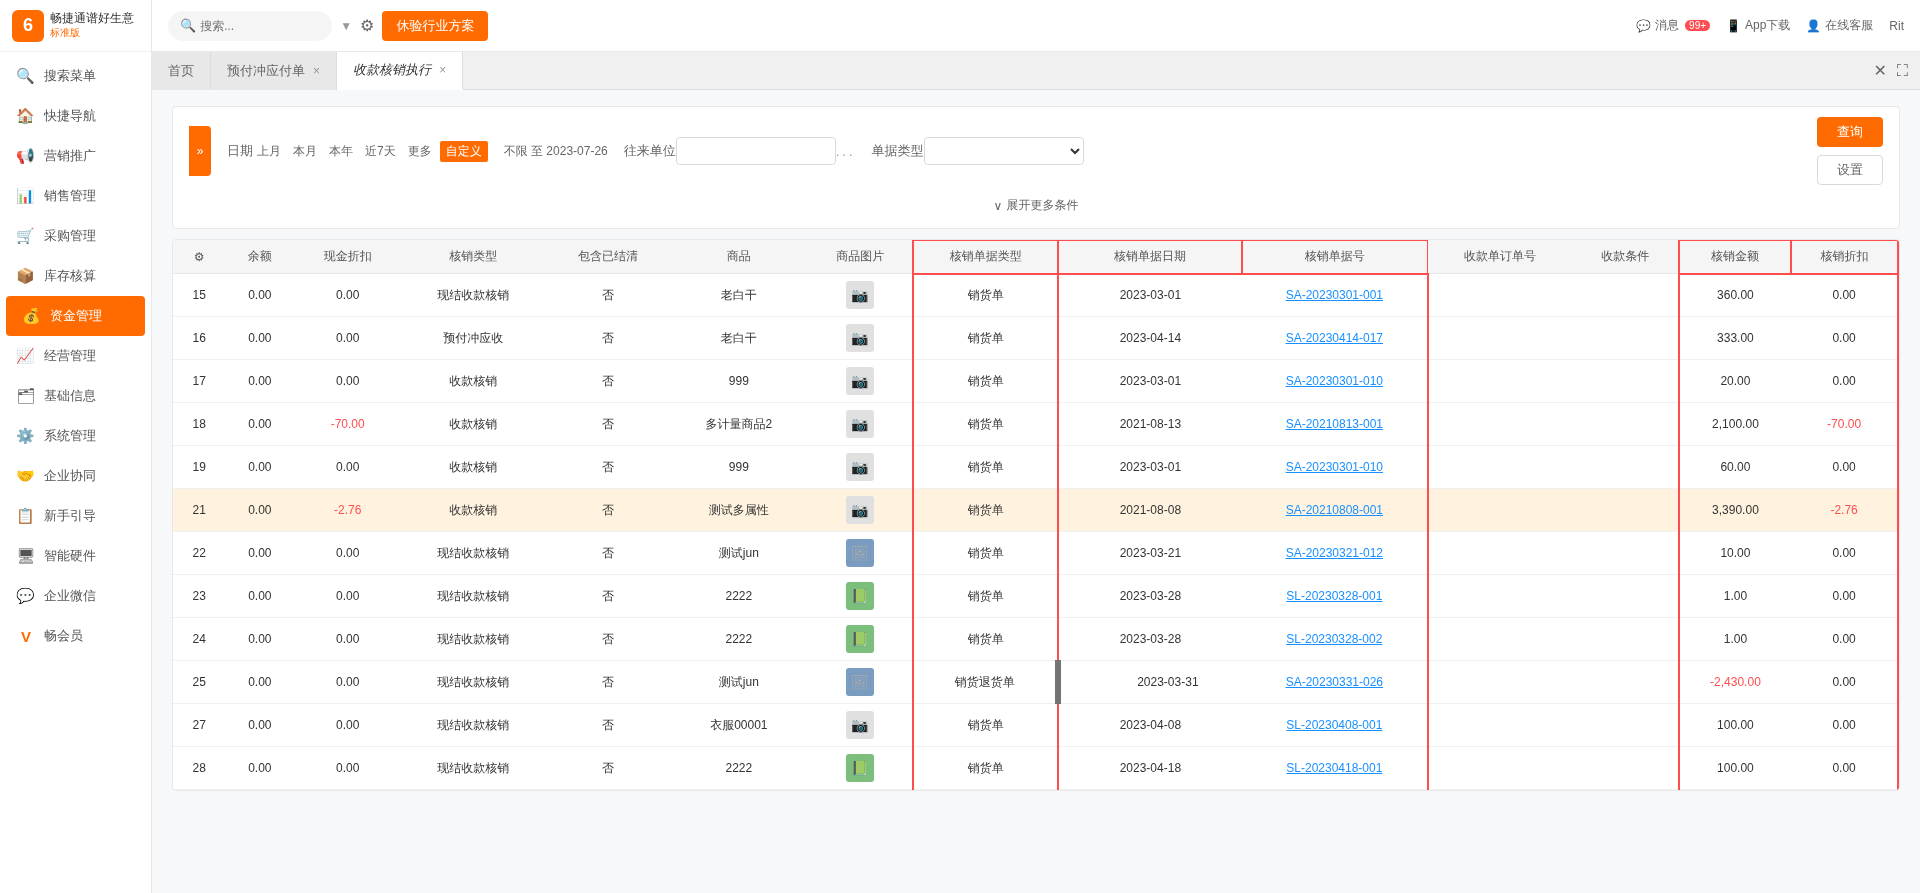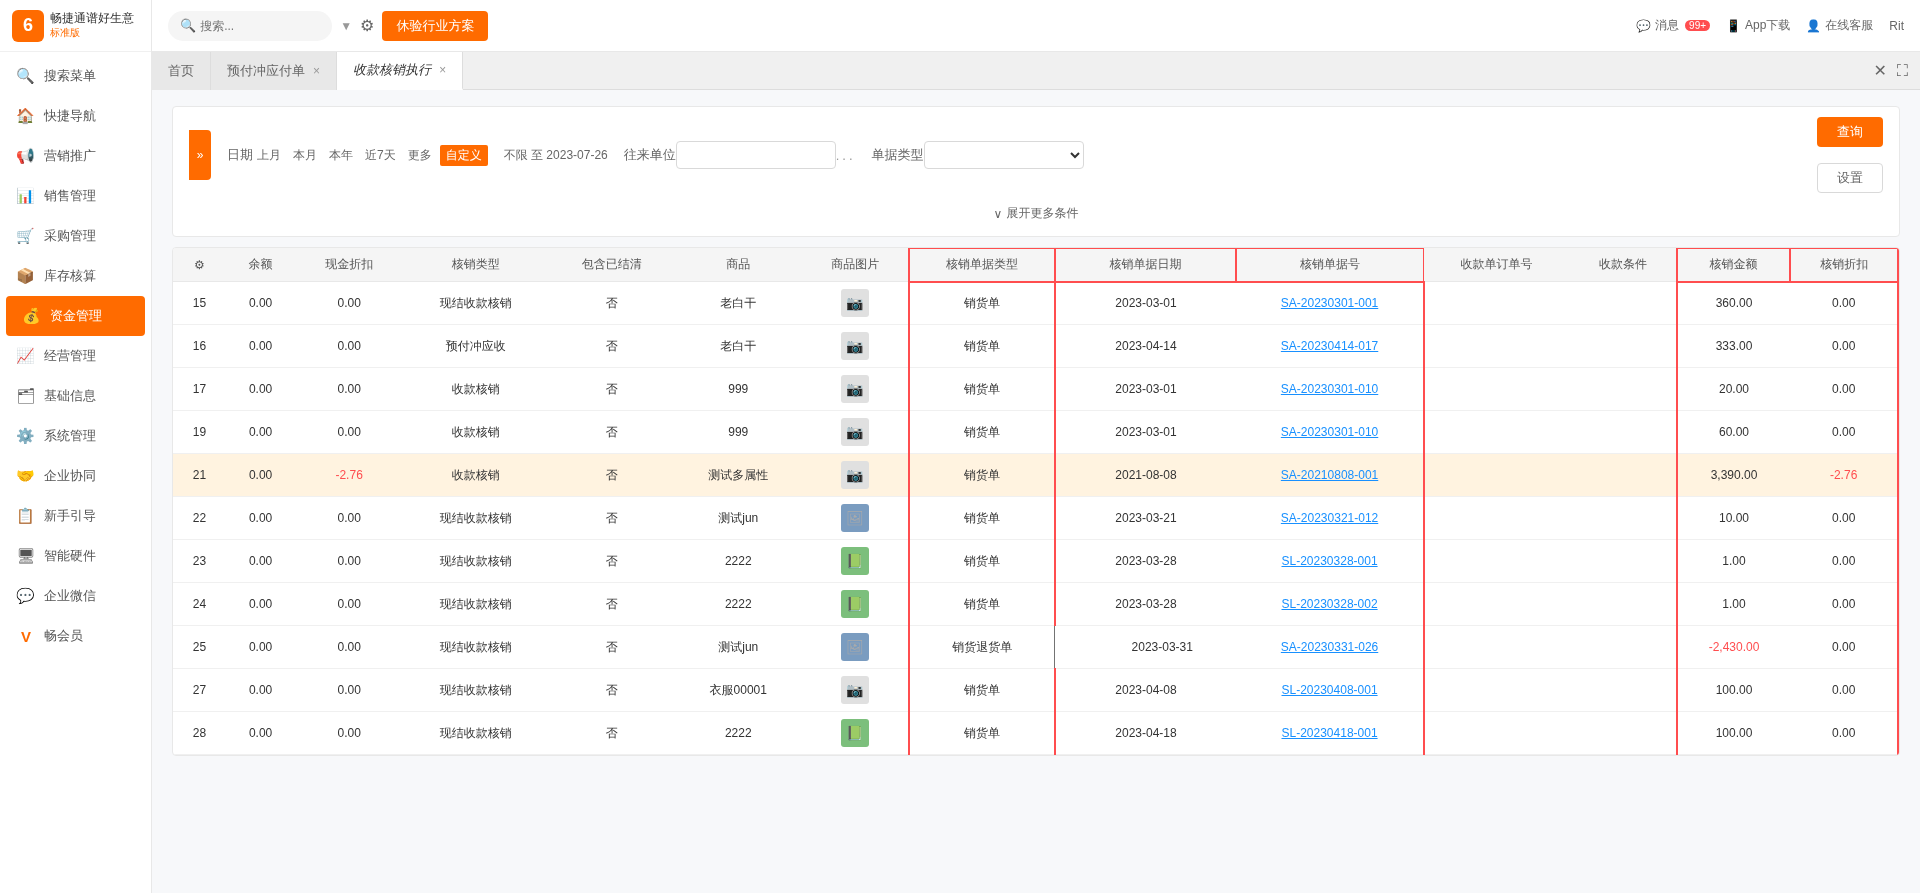--- a/index.html
+++ b/index.html
@@ -230,21 +230,21 @@
           <span class="filter-label">往来单位</span>
           <input class="filter-input" type="text" style="">
           <span class="filter-dots">...</span>
         </div>
         <div class="filter-item">
           <span class="filter-label">单据类型</span>
           <select class="filter-select">
             <option></option>
           </select>
         </div>
-        <div style="margin-left:auto;display:flex;flex-direction:column;align-items:flex-end;gap:12px;">
+        <div style="margin-left:auto;display:flex;flex-direction:column;align-items:flex-end;gap:4px;">
           <button class="btn-query">查询</button>
           <button class="btn-setting">设置</button>
         </div>
       </div>
       <div style="display:flex;justify-content:center;">
         <div class="expand-btn">
           <span>∨</span>
           <span>展开更多条件</span>
         </div>
       </div>
@@ -313,20 +313,36 @@
       <td><div class="product-thumb">📷</div></td>
       <td style="border-left:2px solid #ff4d4f;">销货单</td>
       <td style="border-left:2px solid #ff4d4f;">2023-03-01</td>
       <td style="border-right:2px solid #ff4d4f;"><span class="link-text">SA-20230301-010</span></td>
       <td></td>
       <td></td>
       <td class="" style="border-left:2px solid #ff4d4f;">20.00</td>
       <td class="" style="border-right:2px solid #ff4d4f;">0.00</td>
     </tr>
             <tr>
+      <td>18</td>
+      <td>0.00</td>
+      <td class="red-text">-70.00</td>
+      <td>收款核销</td>
+      <td>否</td>
+      <td>多计量商品2</td>
+      <td><div class="product-thumb">📷</div></td>
+      <td style="border-left:2px solid #ff4d4f;">销货单</td>
+      <td style="border-left:2px solid #ff4d4f;">2021-08-13</td>
+      <td style="border-right:2px solid #ff4d4f;"><span class="link-text">SA-20210813-001</span></td>
+      <td></td>
+      <td></td>
+      <td class="" style="border-left:2px solid #ff4d4f;">2,100.00</td>
+      <td class="red-text" style="border-right:2px solid #ff4d4f;">-70.00</td>
+    </tr>
+            <tr>
       <td>19</td>
       <td>0.00</td>
       <td class="">0.00</td>
       <td>收款核销</td>
       <td>否</td>
       <td>999</td>
       <td><div class="product-thumb">📷</div></td>
       <td style="border-left:2px solid #ff4d4f;">销货单</td>
       <td style="border-left:2px solid #ff4d4f;">2023-03-01</td>
       <td style="border-right:2px solid #ff4d4f;"><span class="link-text">SA-20230301-010</span></td>
@@ -401,21 +417,21 @@
     </tr>
             <tr>
       <td>25</td>
       <td>0.00</td>
       <td class="">0.00</td>
       <td>现结收款核销</td>
       <td>否</td>
       <td>测试jun</td>
       <td><div class="product-thumb img" style="background:#7a9cc0;">🖼</div></td>
       <td style="border-left:2px solid #ff4d4f;">销货退货单</td>
-      <td style="border-left:1px solid #737373;padding-left:43px;">2023-03-31</td>
+      <td style="border-left:6px solid #737373;padding-left:43px;">2023-03-31</td>
       <td style="border-right:2px solid #ff4d4f;"><span class="link-text">SA-20230331-026</span></td>
       <td></td>
       <td></td>
       <td class="red-text" style="border-left:2px solid #ff4d4f;">-2,430.00</td>
       <td class="" style="border-right:2px solid #ff4d4f;">0.00</td>
     </tr>
             <tr>
       <td>27</td>
       <td>0.00</td>
       <td class="">0.00</td>

